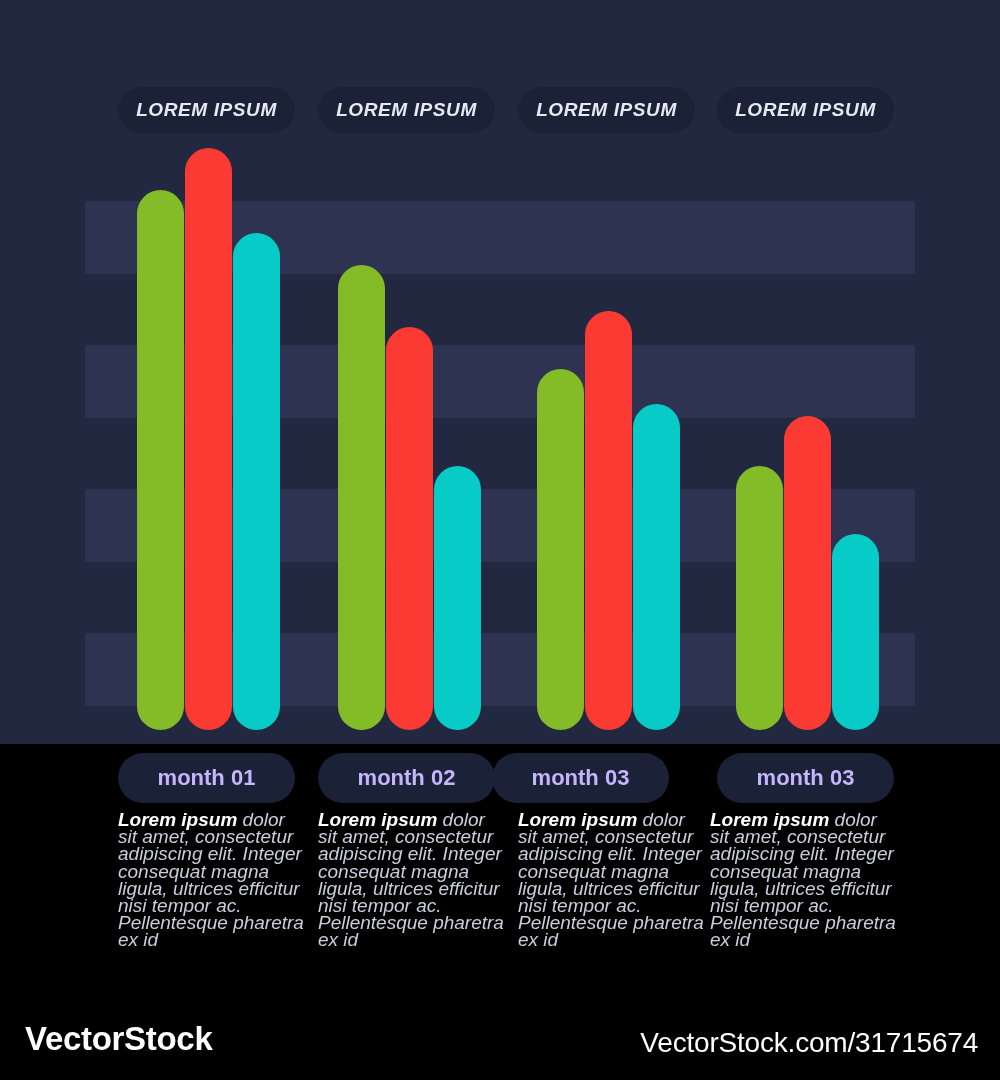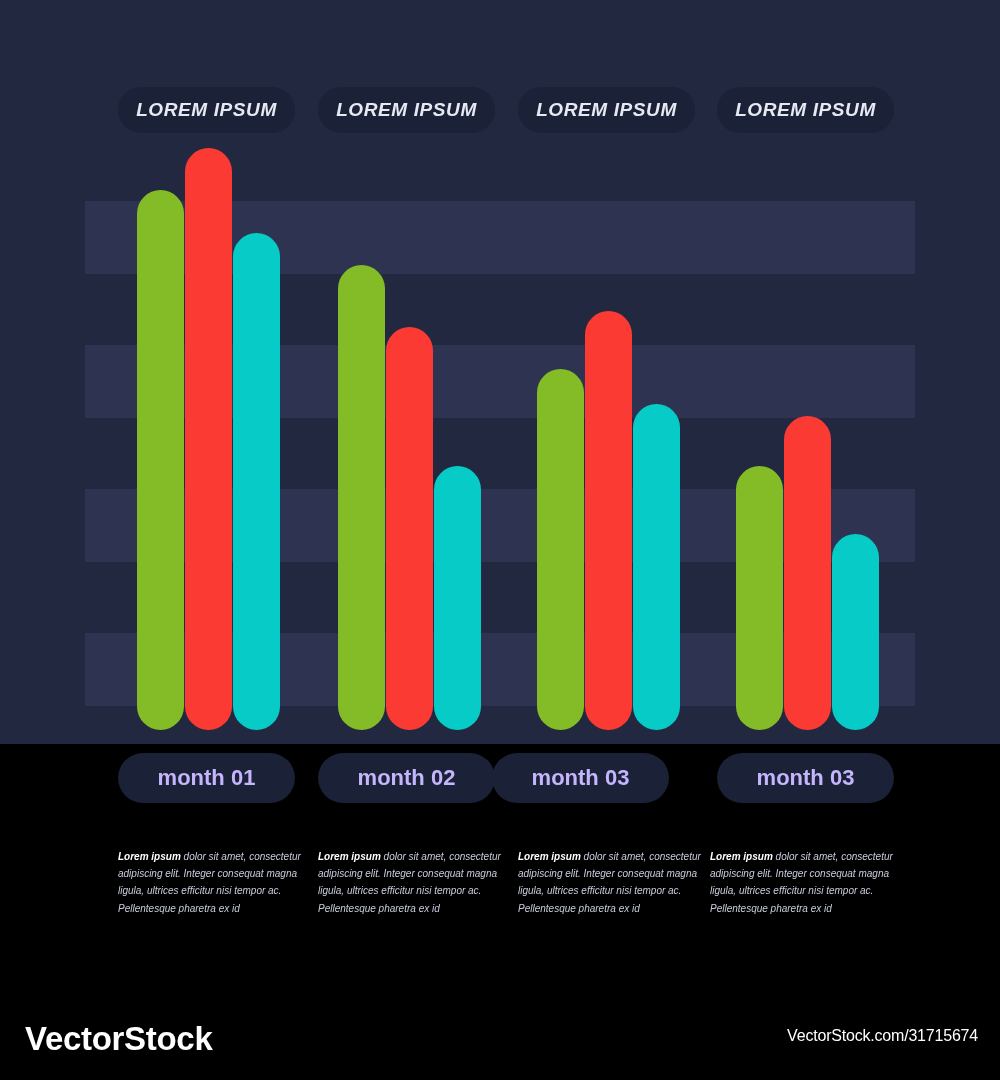--- a/index.html
+++ b/index.html
@@ -67,44 +67,44 @@
     color:#c4b5fd;
     white-space:nowrap;
   }
   .month-pill.m0{left:118px;width:177px;}
   .month-pill.m1{left:318px;width:177px;}
   .month-pill.m2{left:492px;width:177px;justify-content:center;}
   .month-pill.m3{left:717px;width:177px;}
 
   
   .desc{
-    position:absolute;top:848px;width:190px;
+    position:absolute;top:811px;width:190px;
     font-style:italic;
-    font-size:10px;line-height:17.2px;
+    font-size:19px;line-height:17.2px;
     color:#C9CEDD;
   }
   .desc b{font-weight:bold;color:#FFFFFF;font-style:italic;}
   .desc.d0{left:118px;}
   .desc.d1{left:318px;}
   .desc.d2{left:518px;}
   .desc.d3{left:710px;}
 
   
   .footer{
     position:absolute;left:0;top:1000px;width:1000px;height:103px;
     background:#000000;
   }
   .wm-brand{
     position:absolute;left:25px;top:20px;
     font-size:33px;font-weight:bold;color:#FFFFFF;
     letter-spacing:-0.3px;
   }
   .wm-url{
     position:absolute;right:22px;top:27px;
-    font-size:16px;color:#FFFFFF;
+    font-size:28px;color:#FFFFFF;
     letter-spacing:-0.2px;
   }
 </style>
 </head>
 <body>
 
 <div id="stage">
 
   <div class="canvas">
 

